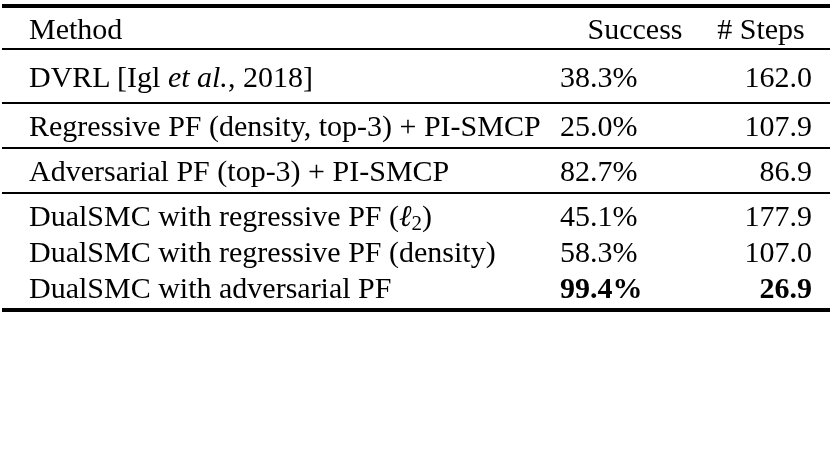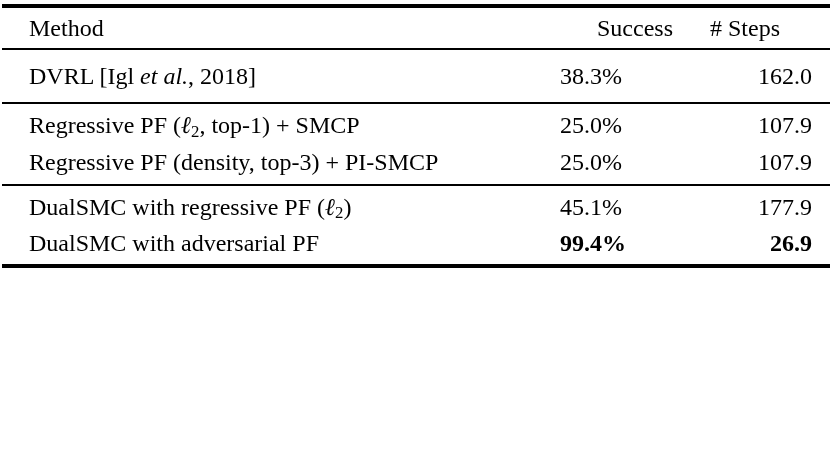--- a/index.html
+++ b/index.html
@@ -14,37 +14,37 @@
     font-family: "Liberation Serif", "DejaVu Serif", serif;
     color: #000000;
   }
   table.results {
     border-collapse: collapse;
     table-layout: fixed;
     width: 828px;
     margin: 4px 2px 0 2px;
     border-top: 4px solid #000;
     border-bottom: 4px solid #000;
-    font-size: 24px;
+    font-size: 30px;
     line-height: 1.1;
   }
   col.c-method  { width: auto; }
   col.c-success { width: 150px; }
   col.c-steps   { width: 120px; }
 
   thead th {
     font-weight: normal;
     height: 40px;
     vertical-align: middle;
     border-bottom: 2px solid #000;
     padding: 0;
   }
   th.h-method  { text-align: left;  padding-left: 27px; }
   th.h-success { text-align: center; }
-  th.h-steps   { text-align: left; padding-right: 18px; }
+  th.h-steps   { text-align: center; padding-right: 18px; }
 
   tbody { border-top: 2px solid #000; }
 
   tbody td {
     height: 37px;
     vertical-align: middle;
     padding: 0;
     white-space: nowrap;
   }
   tbody.section-0 td { height: 46px; }
@@ -84,37 +84,42 @@
   </thead>
 <tbody class="section section-0">
       <tr>
         <td class="method"><span>DVRL [Igl </span><i class="etal">et al.</i><span>, 2018]</span></td>
         <td class="success">38.3%</td>
         <td class="steps">162.0</td>
       </tr>
     </tbody>
     <tbody class="section section-1">
       <tr>
-        <td class="method"><span>Regressive PF (</span><i class="etal">ℓ</i><span class="subscript">2</span><span>, top-1) + SMCP</span></td>
-        <td class="success">25.0%</td>
-        <td class="steps">107.9</td>
-      </tr>
-      <tr>
         <td class="method"><span>Regressive PF (density, top-3) + PI-SMCP</span></td>
         <td class="success">25.0%</td>
         <td class="steps">107.9</td>
       </tr>
     </tbody>
     <tbody class="section section-2">
+      <tr>
+        <td class="method"><span>Adversarial PF (top-3) + PI-SMCP</span></td>
+        <td class="success">82.7%</td>
+        <td class="steps">86.9</td>
+      </tr>
     </tbody>
     <tbody class="section section-3">
       <tr>
         <td class="method"><span>DualSMC with regressive PF (</span><i class="etal">ℓ</i><span class="subscript">2</span><span>)</span></td>
         <td class="success">45.1%</td>
         <td class="steps">177.9</td>
+      </tr>
+      <tr>
+        <td class="method"><span>DualSMC with regressive PF (density)</span></td>
+        <td class="success">58.3%</td>
+        <td class="steps">107.0</td>
       </tr>
       <tr class="bold">
         <td class="method"><span>DualSMC with adversarial PF</span></td>
         <td class="success">99.4%</td>
         <td class="steps">26.9</td>
       </tr>
     </tbody>
   </table>
 
 </body></html>

